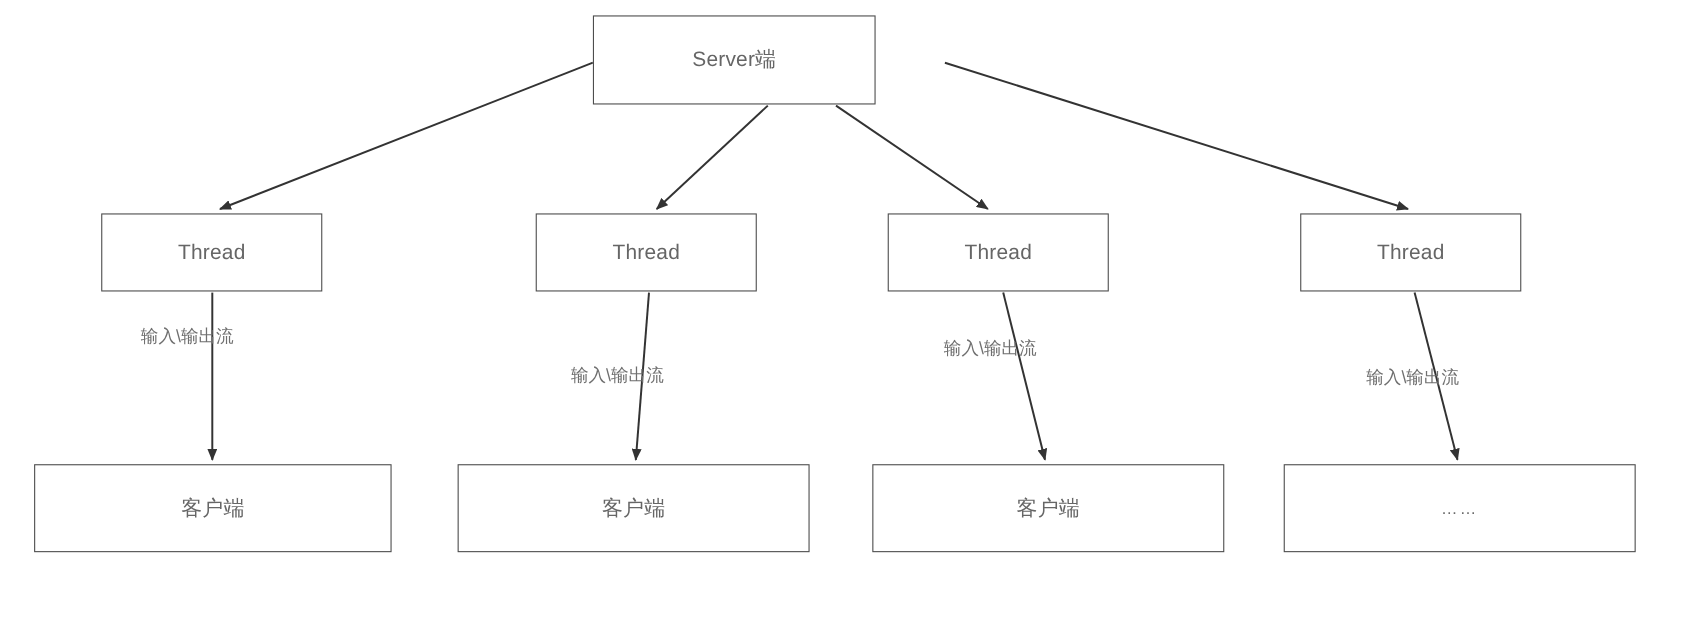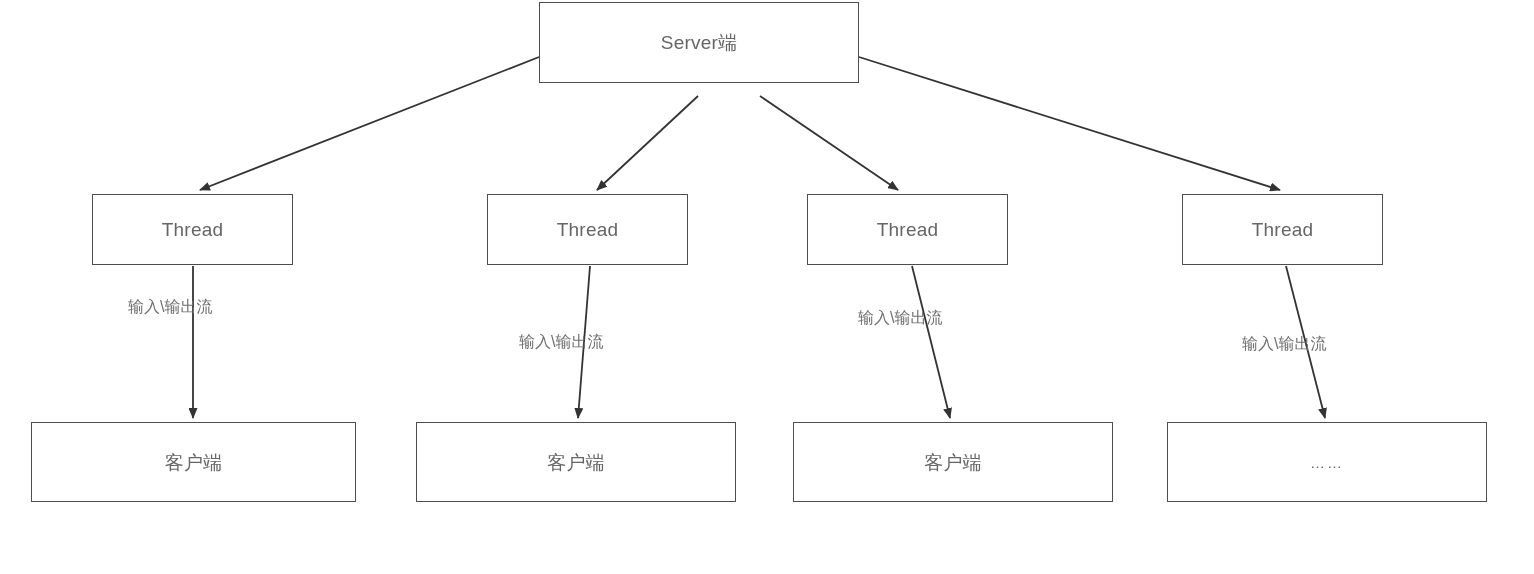--- a/index.html
+++ b/index.html
@@ -75,21 +75,21 @@
       </g>
     <g id="stream-edge-group">
         <line x1="193" y1="266" x2="193" y2="418" stroke="#333333" stroke-width="1.8" marker-end="url(#arrowhead)"></line>
         <line x1="590" y1="266" x2="578" y2="418" stroke="#333333" stroke-width="1.8" marker-end="url(#arrowhead)"></line>
         <line x1="912" y1="266" x2="950" y2="418" stroke="#333333" stroke-width="1.8" marker-end="url(#arrowhead)"></line>
         <line x1="1286" y1="266" x2="1325" y2="418" stroke="#333333" stroke-width="1.8" marker-end="url(#arrowhead)"></line>
       </g>
   </svg>
 
   <div id="node-layer">
-      <div class="node" style="left: 539px; top: 2px; width: 320px; height: 81px;">
+      <div class="node" style="left: 539px; top: 14px; width: 257px; height: 81px;">
         <span class="node-label">Server端</span>
       </div>
       <div class="node" style="left: 92px; top: 194px; width: 201px; height: 71px;">
         <span class="node-label">Thread</span>
       </div>
       <div class="node" style="left: 487px; top: 194px; width: 201px; height: 71px;">
         <span class="node-label">Thread</span>
       </div>
       <div class="node" style="left: 807px; top: 194px; width: 201px; height: 71px;">
         <span class="node-label">Thread</span>

